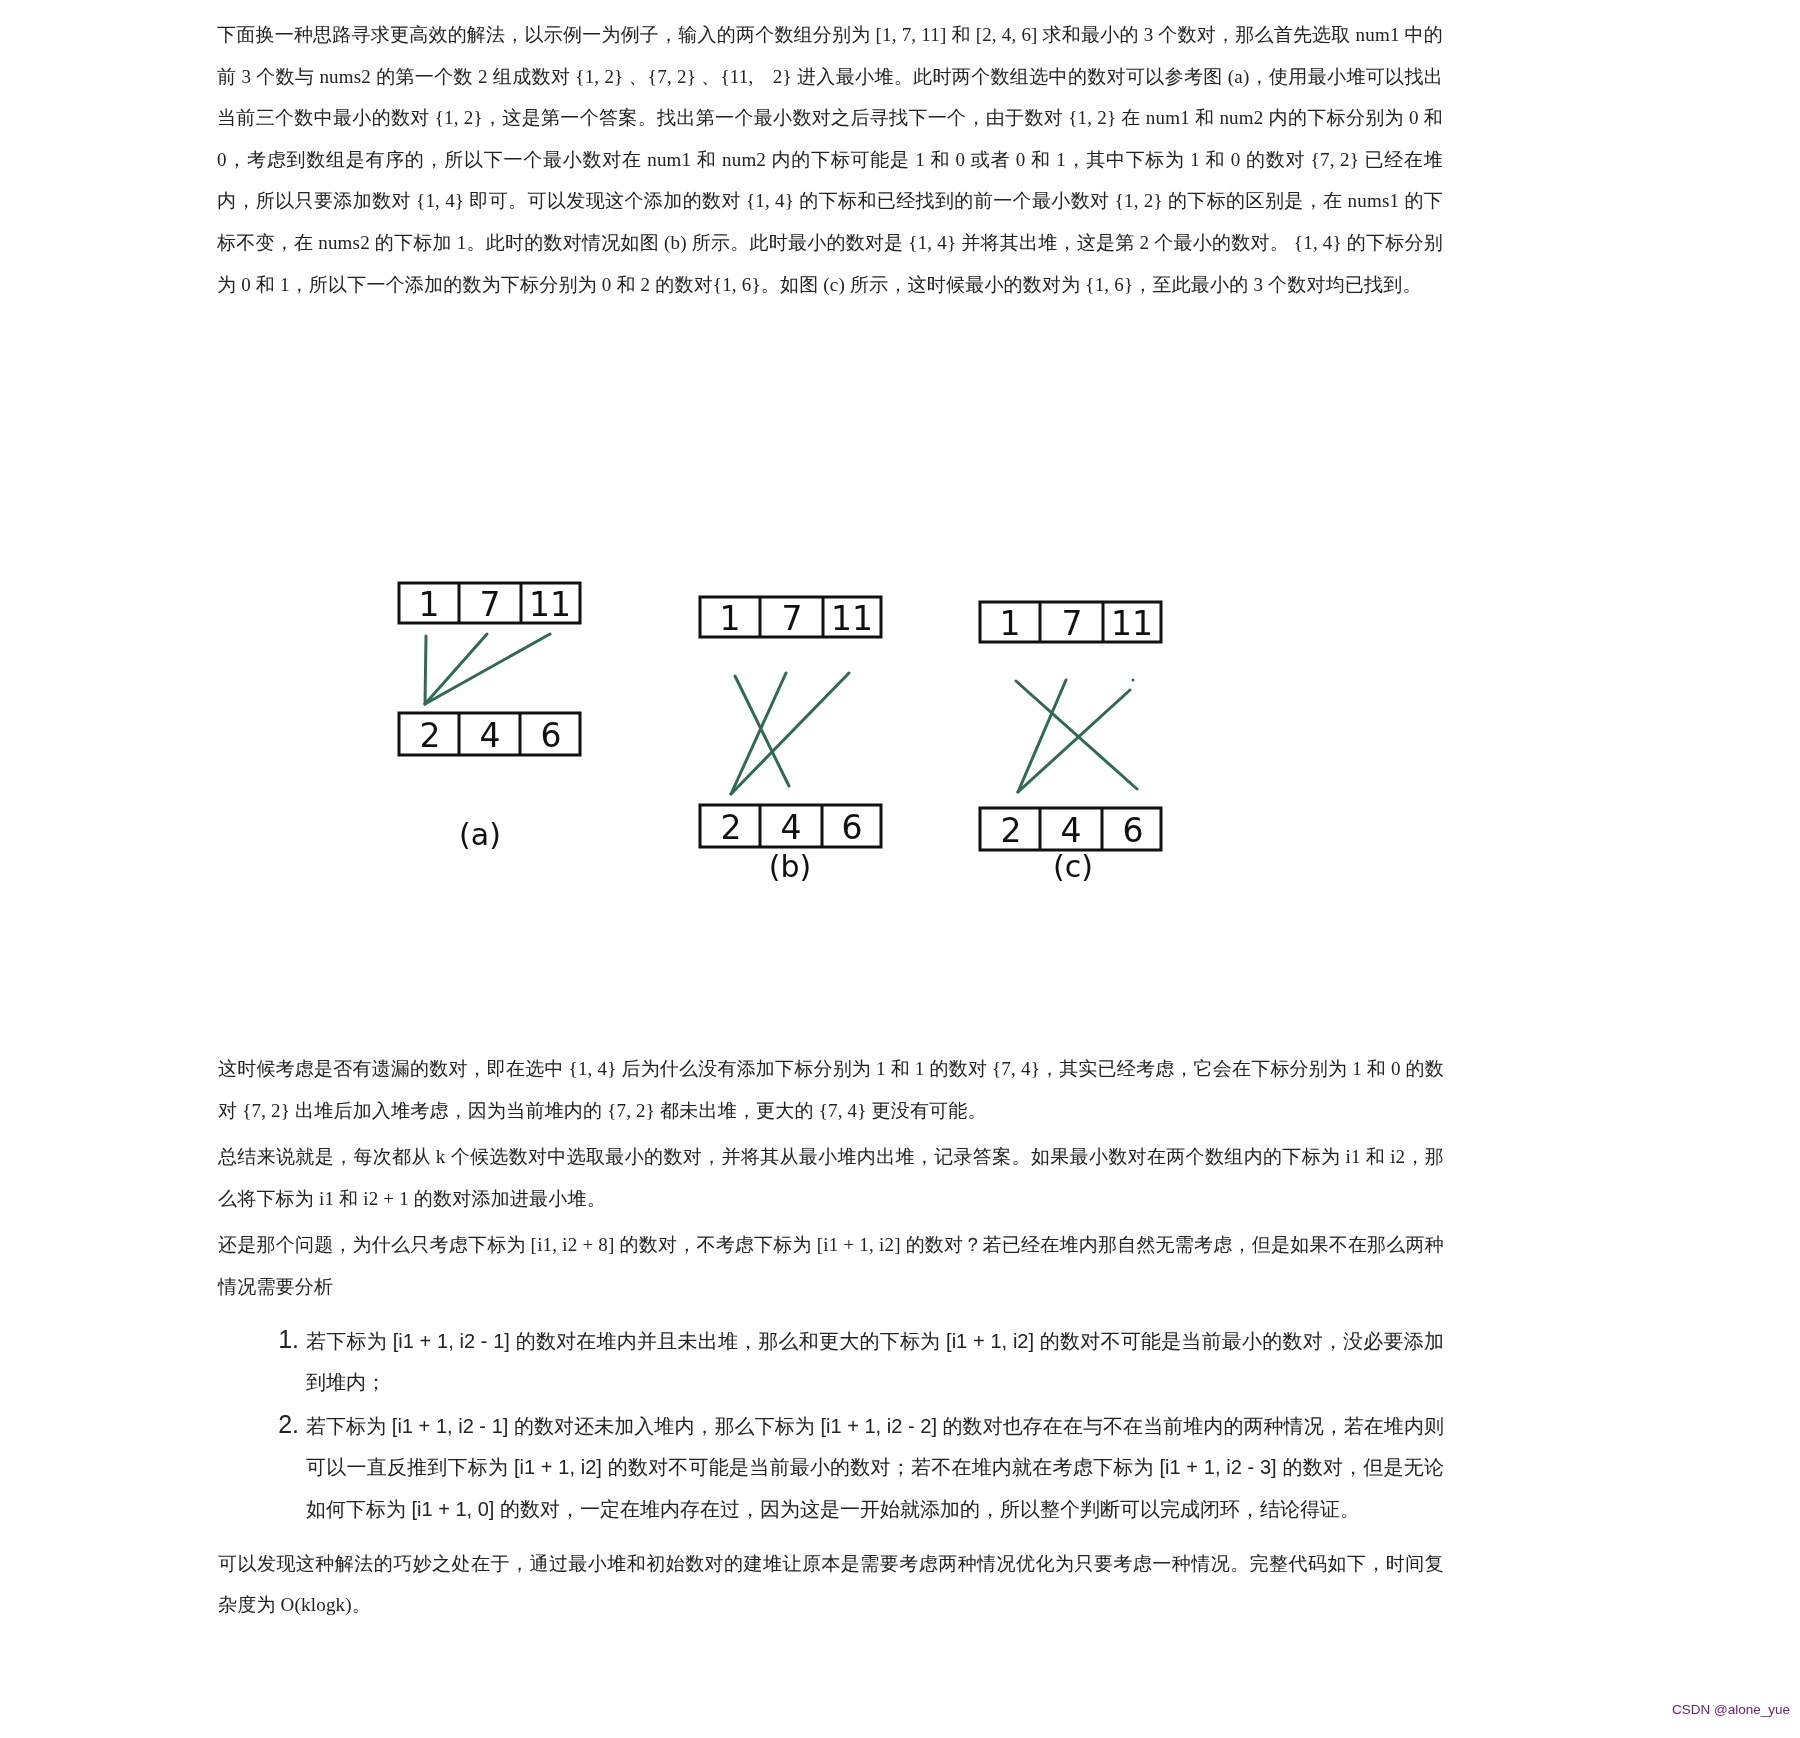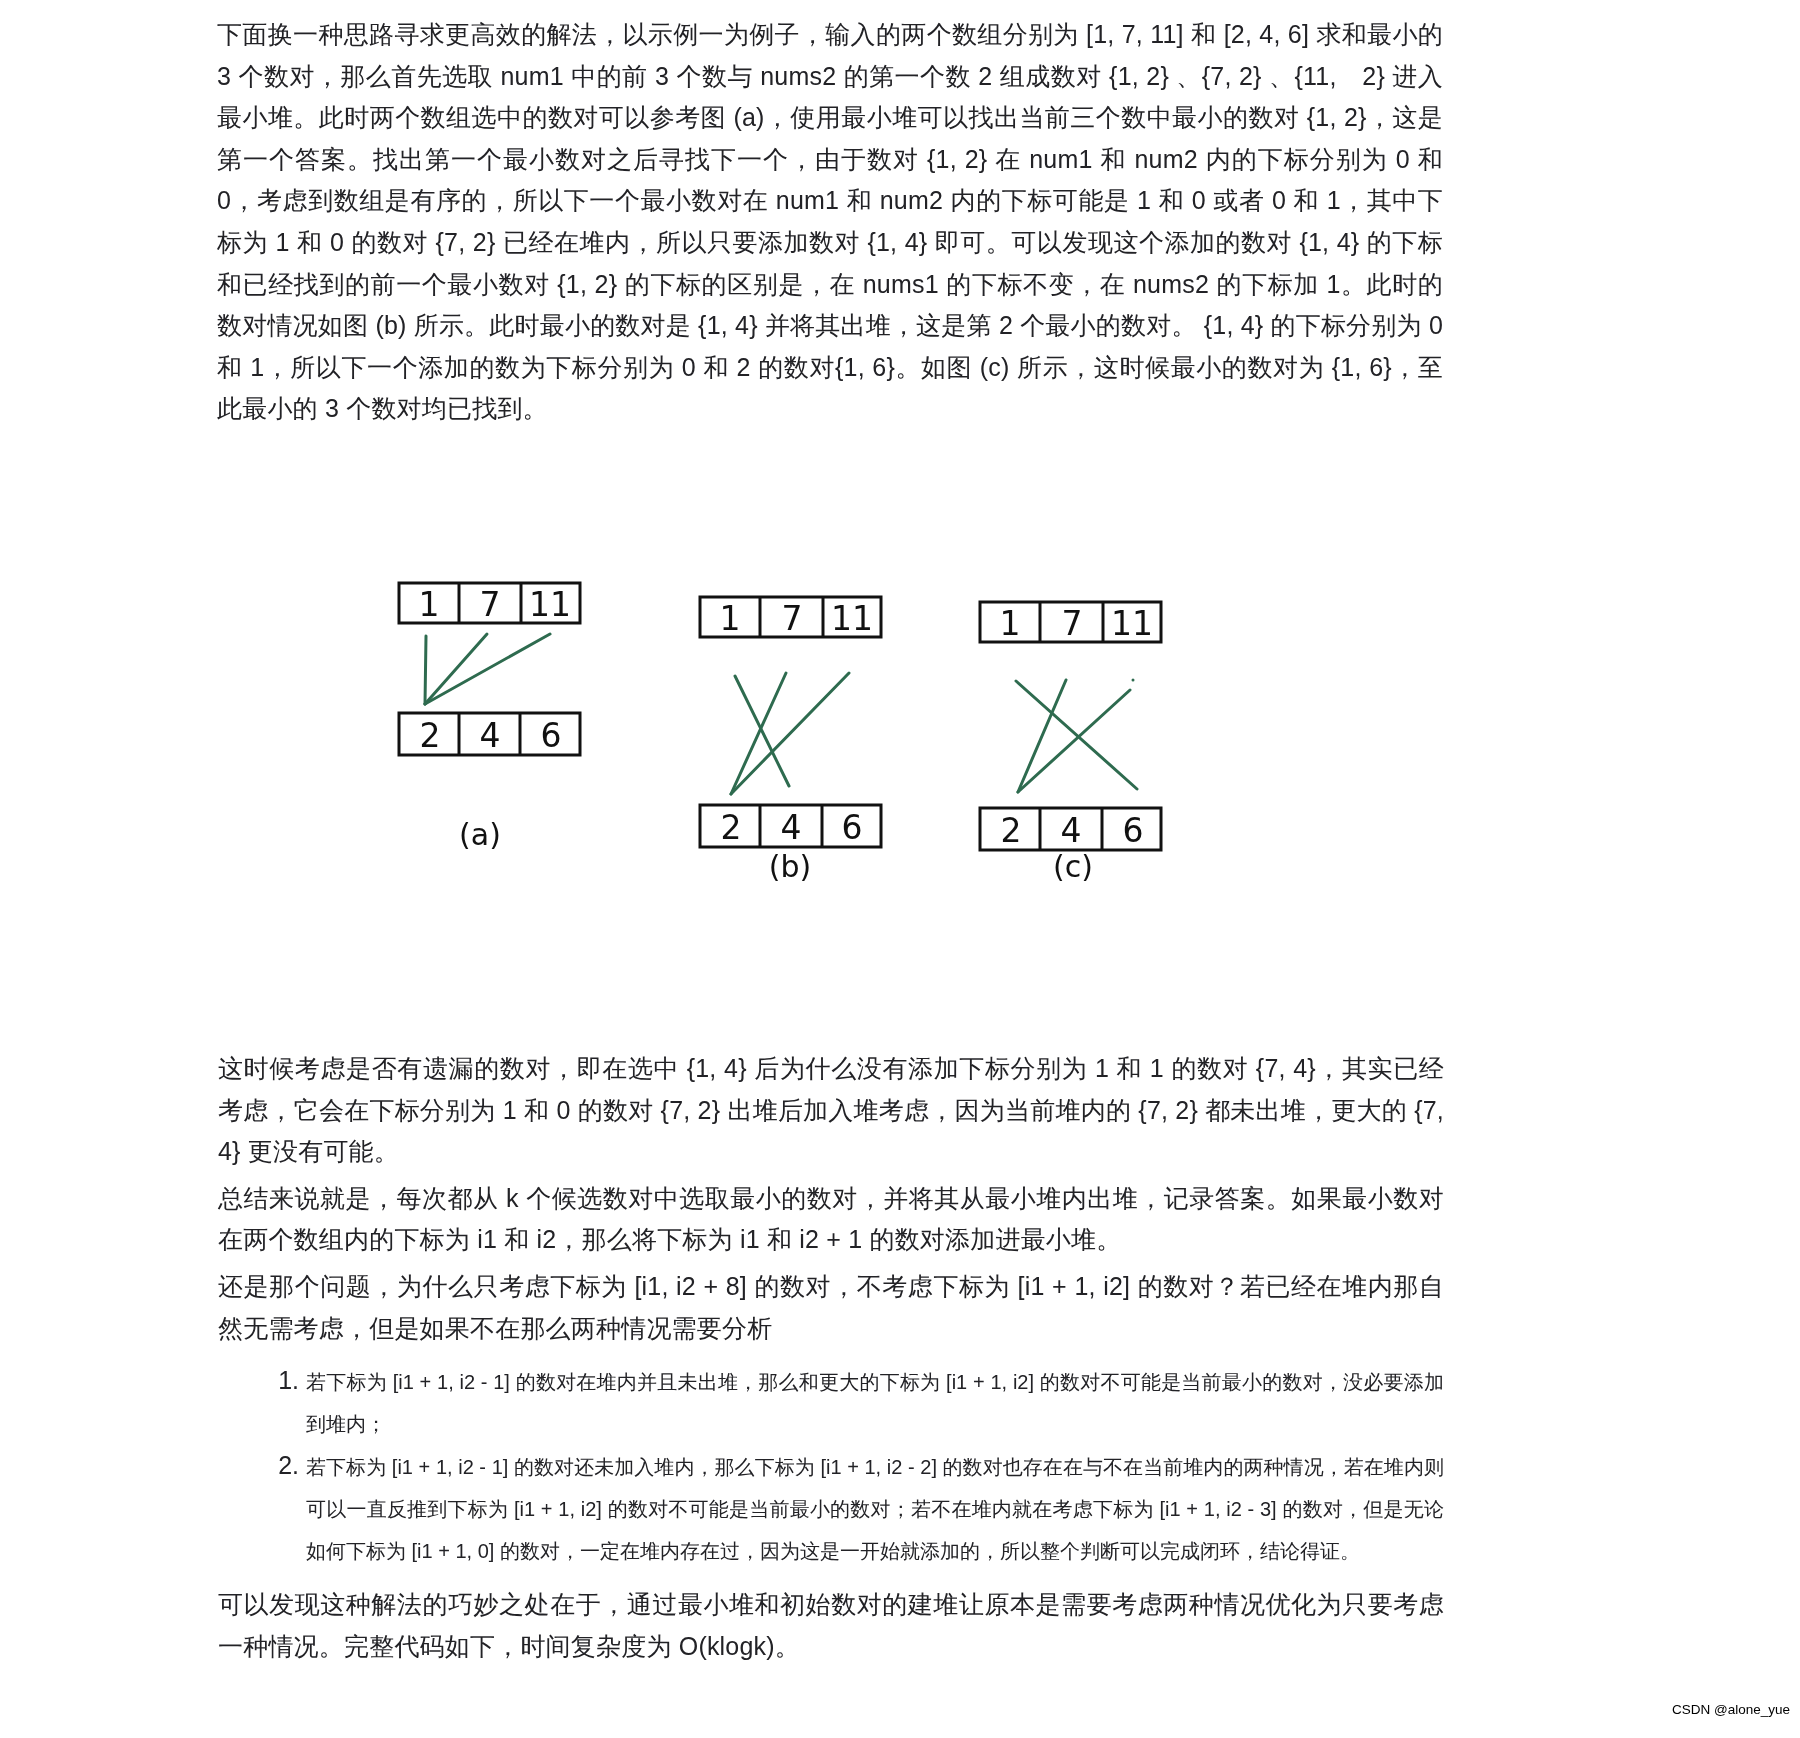--- a/index.html
+++ b/index.html
@@ -3,33 +3,33 @@
 <meta charset="utf-8">
 <style>
   html, body { margin: 0; padding: 0; background: #ffffff; }
   body {
     width: 1800px; height: 1738px; position: relative; overflow: hidden;
     font-family: "Liberation Sans", "DejaVu Sans", sans-serif;
     color: #222226;
   }
   .article { position: absolute; left: 217px; top: 14px; width: 1226px; }
   .para {
-    font-size: 25px; line-height: 41.6px; margin: 0; text-align: justify;
-    text-justify: inter-character; letter-spacing: 0.2px;
+    font-size: 19px; line-height: 41.6px; margin: 0; text-align: justify;
+    text-justify: inter-character; letter-spacing: 0.2px; font-family: Liberation Serif, serif;
   }
   .para + .para { margin-top: 5px; }
   .list { margin: 11px 0 0 0; padding: 0 0 0 52px; }
   .list li { font-size: 20px; line-height: 41.6px; text-align: justify; padding-left: 0; margin-left: 36px; }
   .list li::marker { font-size: 25px; }
   .figure { position: absolute; left: 0; top: 0; width: 1800px; height: 1738px; pointer-events: none; }
   .figure svg { position: absolute; left: 0; top: 0; pointer-events: auto; }
   .cell-text { font-family: "DejaVu Sans", sans-serif; font-size: 33px; fill: #111; }
   .cap-text { font-family: "DejaVu Sans", sans-serif; font-size: 30px; fill: #111; }
   .watermark {
-    position: absolute; right: 10px; top: 1702px; font-size: 13.5px; color: #000000;
+    position: absolute; right: 10px; top: 1702px; font-size: 13.5px; color: #701a75;
     font-family: "Liberation Sans", sans-serif;
   }
   #bottom-block { position: absolute; left: 218px; top: 1048px; width: 1226px; }
 </style>
 </head>
 <body>
 
 <div class="article">
   <p class="para">下面换一种思路寻求更高效的解法，以示例一为例子，输入的两个数组分别为 [1, 7, 11] 和 [2, 4, 6] 求和最小的 3 个数对，那么首先选取 num1 中的前 3 个数与 nums2 的第一个数 2 组成数对 {1, 2} 、{7, 2} 、{11,　2} 进入最小堆。此时两个数组选中的数对可以参考图 (a)，使用最小堆可以找出当前三个数中最小的数对 {1, 2}，这是第一个答案。找出第一个最小数对之后寻找下一个，由于数对 {1, 2} 在 num1 和 num2 内的下标分别为 0 和 0，考虑到数组是有序的，所以下一个最小数对在 num1 和 num2 内的下标可能是 1 和 0 或者 0 和 1，其中下标为 1 和 0 的数对 {7, 2} 已经在堆内，所以只要添加数对 {1, 4} 即可。可以发现这个添加的数对 {1, 4} 的下标和已经找到的前一个最小数对 {1, 2} 的下标的区别是，在 nums1 的下标不变，在 nums2 的下标加 1。此时的数对情况如图 (b) 所示。此时最小的数对是 {1, 4} 并将其出堆，这是第 2 个最小的数对。 {1, 4} 的下标分别为 0 和 1，所以下一个添加的数为下标分别为 0 和 2 的数对{1, 6}。如图 (c) 所示，这时候最小的数对为 {1, 6}，至此最小的 3 个数对均已找到。</p>
 </div>

